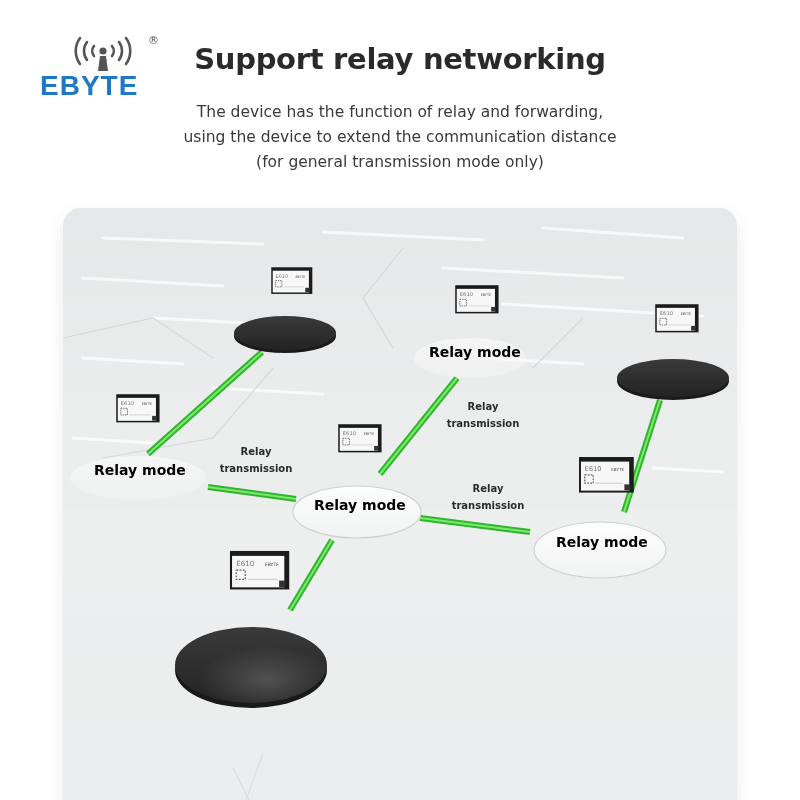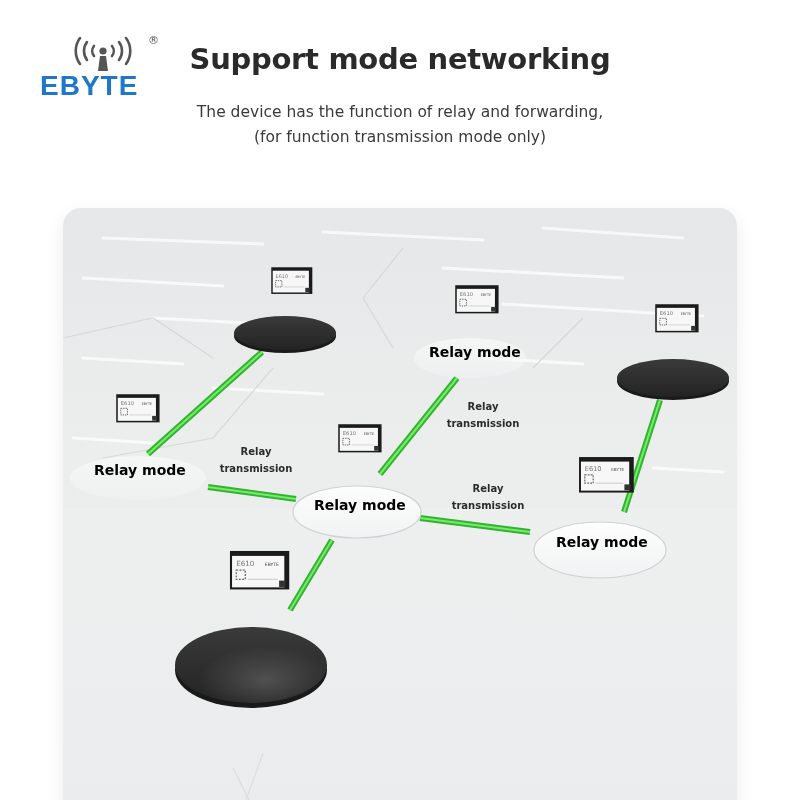--- a/index.html
+++ b/index.html
@@ -41,24 +41,25 @@
       <path d="M51 8 A 15 15 0 0 1 51 26"></path>
       <path d="M44 12 A 8 8 0 0 1 44 22"></path>
     </g>
     <circle cx="35" cy="17" r="3.6" fill="#555"></circle>
     <path d="M32 22 L38 22 L40 37 L30 37 Z" fill="#555"></path>
   </svg>
   <span class="logo-reg">®</span>
   <div class="logo-text">EBYTE</div>
 </div>
 
-<div class="title">Support mode networking</div>
+<div class="title">Support relay networking</div>
 <div class="subtitle">
   <div>The device has the function of relay and forwarding,</div>
-  <div>(for function transmission mode only)</div>
+  <div>using the device to extend the communication distance</div>
+  <div>(for general transmission mode only)</div>
 </div>
 
 <div class="panel">
   <svg class="panel-bg" width="674" height="614" viewBox="0 0 674 614">
     <g stroke="#ffffff" stroke-opacity="0.7" stroke-width="3" fill="none" stroke-linecap="round">
       <line x1="40" y1="30" x2="200" y2="36"></line>
       <line x1="260" y1="24" x2="420" y2="32"></line>
       <line x1="480" y1="20" x2="620" y2="30"></line>
       <line x1="20" y1="70" x2="160" y2="78"></line>
       <line x1="90" y1="110" x2="240" y2="118"></line>

